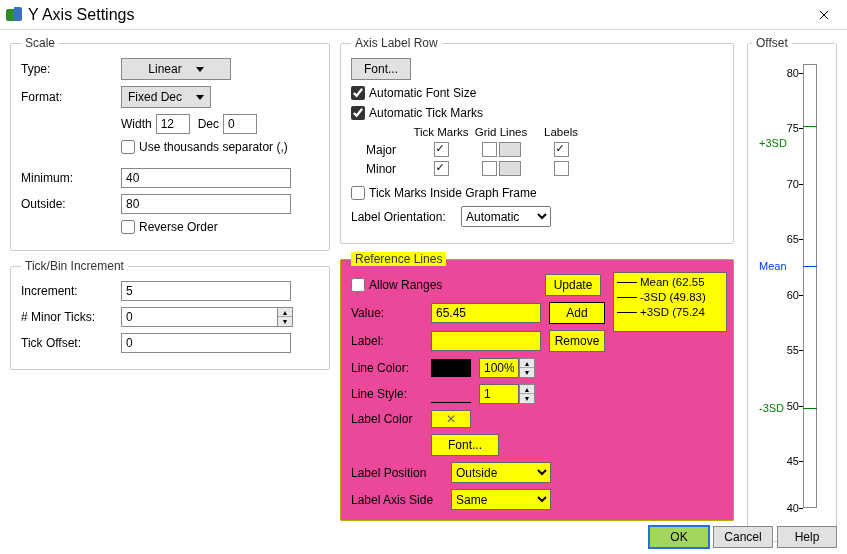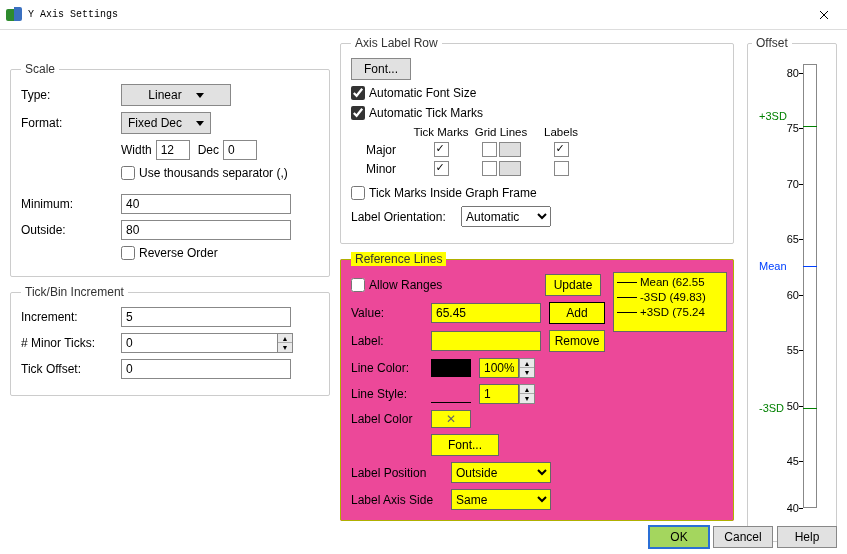--- a/index.html
+++ b/index.html
@@ -34,21 +34,21 @@
     border-radius:2px 0 0 2px;
   }
   .titlebar .app-icon::after {
     content:"";
     position:absolute;
     right:0;top:0;
     width:8px;height:14px;
     background:#3a70c0;
     border-radius:0 2px 2px 0;
   }
-  .title { font-size: 10px; flex:1;font-family:Liberation Mono, monospace; }
+  .title { font-size: 16px; flex:1; }
   .close {
     width: 46px; height: 30px;
     display:flex;align-items:center;justify-content:center;
     cursor:pointer;
   }
   .close svg { width:10px;height:10px; }
 
   .body {
     position:absolute;
     top:30px; left:0; right:0; bottom:0;
@@ -61,21 +61,20 @@
     margin:0 0 8px 0;
     padding: 8px 10px 10px 10px;
     font-size:12px;
   }
   legend { padding: 0 4px; color:#333; }
 
   .col-left {
     position:absolute;
     left:10px; top:6px;
     width: 320px;
-    margin-top: 26px;
   }
   .col-mid {
     position:absolute;
     left: 340px; top:6px;
     width: 394px;
   }
   .col-right {
     position:absolute;
     right:10px; top:6px;
     width: 90px;
@@ -454,21 +453,21 @@
           <span class="tick" style="top: 238.88px;">60</span>
           <div style="position: absolute; left: 40px; width: 4px; height: 1px; background: rgb(0, 0, 0); top: 238.88px;"></div>
           <span class="tick" style="top: 294.38px;">55</span>
           <div style="position: absolute; left: 40px; width: 4px; height: 1px; background: rgb(0, 0, 0); top: 294.38px;"></div>
           <span class="tick" style="top: 349.88px;">50</span>
           <div style="position: absolute; left: 40px; width: 4px; height: 1px; background: rgb(0, 0, 0); top: 349.88px;"></div>
           <span class="tick" style="top: 405.38px;">45</span>
           <div style="position: absolute; left: 40px; width: 4px; height: 1px; background: rgb(0, 0, 0); top: 405.38px;"></div>
           <span class="tick" style="top: 452px;">40</span>
           <div style="position: absolute; left: 40px; width: 4px; height: 1px; background: rgb(0, 0, 0); top: 452px;"></div>
-          <span class="ref" style="top: 60px; color: rgb(0, 128, 0);">+3SD</span>
+          <span class="ref" style="top: 87px; color: rgb(0, 128, 0);">+3SD</span>
           <div style="position: absolute; left: 44px; width: 14px; height: 0px; border-top: 1.5px solid rgb(0, 128, 0); top: 69.716px;"></div>
           <span class="ref" style="top: 210.464px; color: rgb(0, 64, 255);">Mean</span>
           <div style="position: absolute; left: 44px; width: 14px; height: 0px; border-top: 1.5px solid rgb(0, 64, 255); top: 210.464px;"></div>
           <span class="ref" style="top: 351.656px; color: rgb(0, 128, 0);">-3SD</span>
           <div style="position: absolute; left: 44px; width: 14px; height: 0px; border-top: 1.5px solid rgb(0, 128, 0); top: 351.656px;"></div>
         </div>
     </fieldset>
   </div>
 
   <div class="footer">

